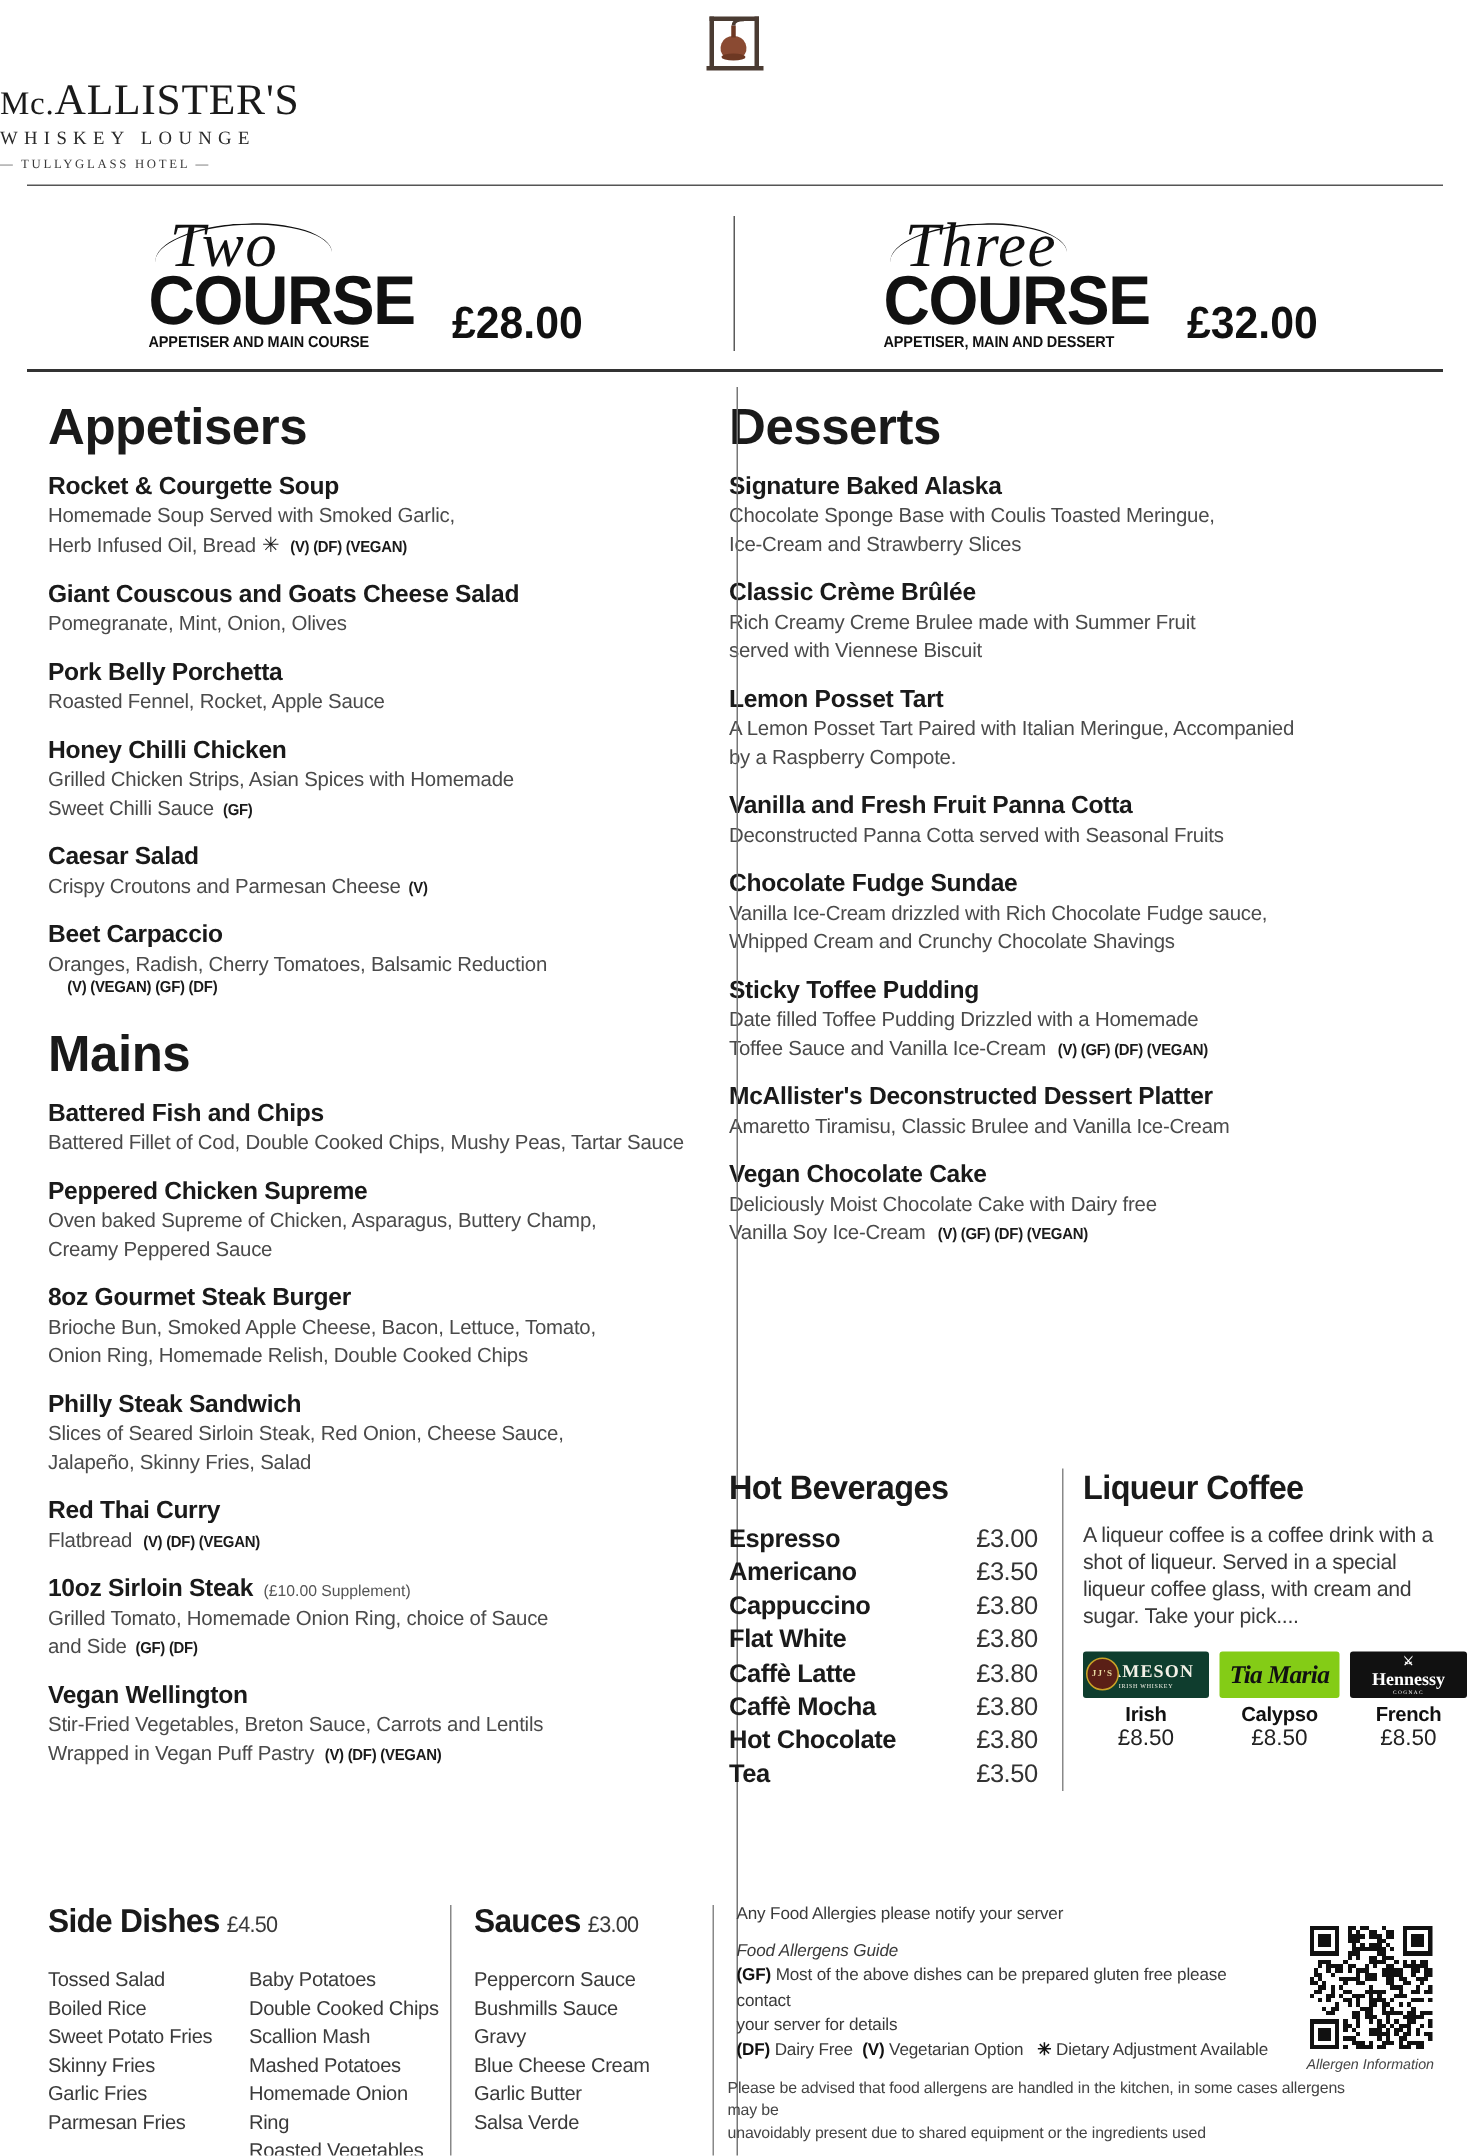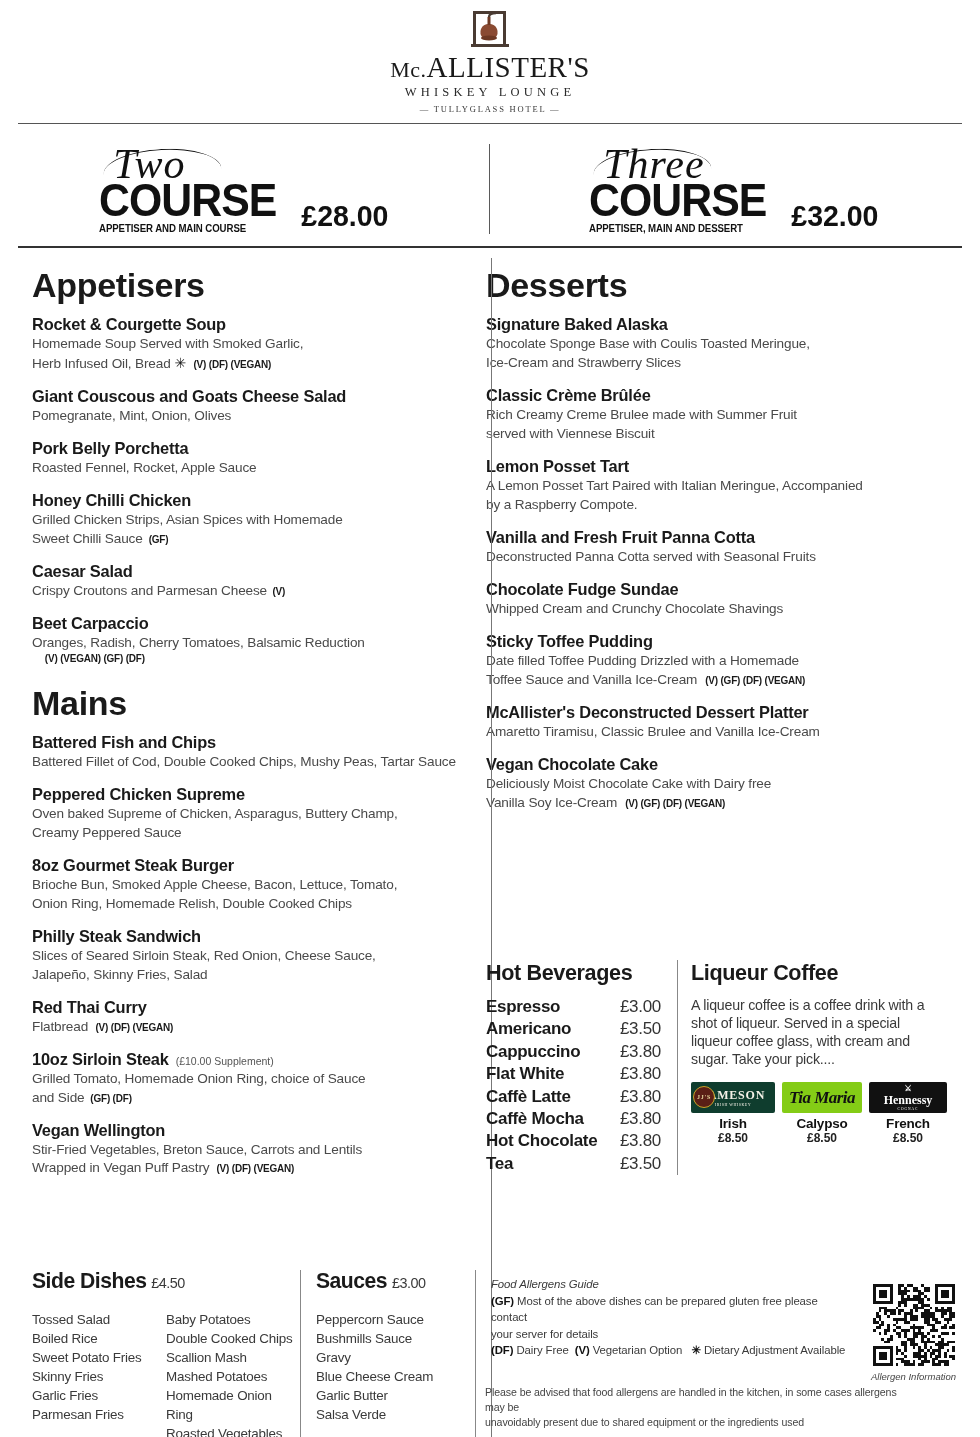--- a/index.html
+++ b/index.html
@@ -6,21 +6,21 @@
   html, body {
     width: 980px; height: 1437px;
     background: #ffffff;
     font-family: "Liberation Sans", sans-serif;
     color: #231f20;
     overflow: hidden;
   }
   .page { position: relative; width: 980px; height: 1437px; }
 
   
-  .logo-block { text-align: center; padding-top: 8px; }
+  .logo-block { text-align: left; padding-top: 8px; }
   .still-icon { display:block; margin: 0 auto 2px; }
   .brand-name {
     font-family: "Liberation Serif", serif;
     font-size: 29px; letter-spacing: 0.5px;
     color: #1a1a1a; line-height: 1.05;
   }
   .brand-name .small { font-size: 22px; }
   .brand-sub {
     font-family: "Liberation Serif", serif;
     font-size: 12.5px; letter-spacing: 4.2px;
@@ -75,21 +75,21 @@
   .course-price {
     font-family: "Liberation Sans", sans-serif;
     font-weight: bold; font-size: 30px; color: #111;
     margin-left: 9px; padding-bottom: 1px;
     transform: scaleX(0.95);
   }
 
   
   .body-cols { display: flex; position: relative; padding: 18px 0 0; }
   .col-left { width: 470px; padding-left: 32px; padding-right: 10px; }
-  .col-right { width: 510px; padding-left: 16px; padding-right: 39px; }
+  .col-right { width: 510px; padding-left: 16px; padding-right: 8px; }
   .col-divider {
     position: absolute; left: 491px; top: 10px; height: 1195px;
     width: 1.4px; background: #777;
   }
 
   .section-title {
     font-family: "Liberation Sans", sans-serif;
     font-weight: bold; font-size: 34px; color: #1a1a1a;
     letter-spacing: -0.3px; margin-bottom: 9px;
   }
@@ -167,21 +167,21 @@
     font-weight: bold; font-size: 17px; letter-spacing: -0.5px;
   }
   .logo-hennessy {
     width: 78px; background: #111; color: #fff;
     font-family: "Liberation Serif", serif; font-weight: bold;
     font-size: 12px; flex-direction: column; line-height: 1;
   }
   .logo-hennessy .hleaf { font-size: 8px; margin-bottom: 1px; }
   .logo-hennessy .sub { font-size: 3.5px; letter-spacing: 1px; margin-top: 2px; font-weight: normal; }
   .liq-name { font-weight: bold; font-size: 13.5px; color: #111; letter-spacing: -0.2px; }
-  .liq-price { font-weight: bold; font-size: 12px; color: #222; margin-top: 0px; }
+  .liq-price { font-weight: normal; font-size: 15px; color: #222; margin-top: 0px; }
 
   
   .footer { position: absolute; left: 0; top: 1268px; width: 980px; display: flex; }
   .foot-sides { width: 300px; padding-left: 32px; }
   .foot-sauces { width: 175px; padding-left: 16px; position: relative; }
   .foot-sauces::before {
     content:""; position:absolute; left:0; top:2px; bottom:-34px; width:1.2px; background:#888;
   }
   .foot-allergen { width: 372px; padding-left: 16px; position: relative; }
   .foot-allergen::before {
@@ -355,20 +355,21 @@
             <div class="dish-name">Lemon Posset Tart</div>
             <div class="dish-desc"><span>A Lemon Posset Tart Paired with Italian Meringue, Accompanied</span></div>
             <div class="dish-desc"><span>by a Raspberry Compote.</span></div>
           </div>
           <div class="dish">
             <div class="dish-name">Vanilla and Fresh Fruit Panna Cotta</div>
             <div class="dish-desc"><span>Deconstructed Panna Cotta served with Seasonal Fruits</span></div>
           </div>
           <div class="dish">
             <div class="dish-name">Chocolate Fudge Sundae</div>
+            <div class="dish-desc"><span>Vanilla Ice-Cream drizzled with Rich Chocolate Fudge sauce,</span></div>
             <div class="dish-desc"><span>Whipped Cream and Crunchy Chocolate Shavings</span></div>
           </div>
           <div class="dish">
             <div class="dish-name">Sticky Toffee Pudding</div>
             <div class="dish-desc"><span>Date filled Toffee Pudding Drizzled with a Homemade</span></div>
             <div class="dish-desc"><span>Toffee Sauce and Vanilla Ice-Cream</span><span class="tags">(V) (GF) (DF) (VEGAN)</span></div>
           </div>
           <div class="dish">
             <div class="dish-name">McAllister's Deconstructed Dessert Platter</div>
             <div class="dish-desc"><span>Amaretto Tiramisu, Classic Brulee and Vanilla Ice-Cream</span></div>
@@ -484,20 +485,21 @@
           <div class="foot-item">Peppercorn Sauce</div>
           <div class="foot-item">Bushmills Sauce</div>
           <div class="foot-item">Gravy</div>
           <div class="foot-item">Blue Cheese Cream</div>
           <div class="foot-item">Garlic Butter</div>
           <div class="foot-item">Salsa Verde</div>
         </div>
     </div>
 
     <div class="foot-allergen">
+      <div class="allerg-line">Any Food Allergies please notify your server</div>
       <div class="allerg-line ital">Food Allergens Guide</div>
       <div class="allerg-line"><b>(GF)</b> <span>Most of the above dishes can be prepared gluten free please contact</span></div>
       <div class="allerg-line">your server for details</div>
       <div class="allerg-line"><b>(DF)</b> <span>Dairy Free</span> &nbsp;<b>(V)</b> <span>Vegetarian Option</span> &nbsp;&nbsp;<b>✳</b> <span>Dietary Adjustment Available</span></div>
     </div>
 
     <div class="foot-qr">
       <div class="qr-box">
         <svg width="82" height="82" viewBox="0 0 29 29" shape-rendering="crispEdges">
           <rect width="29" height="29" fill="#fff"></rect>

